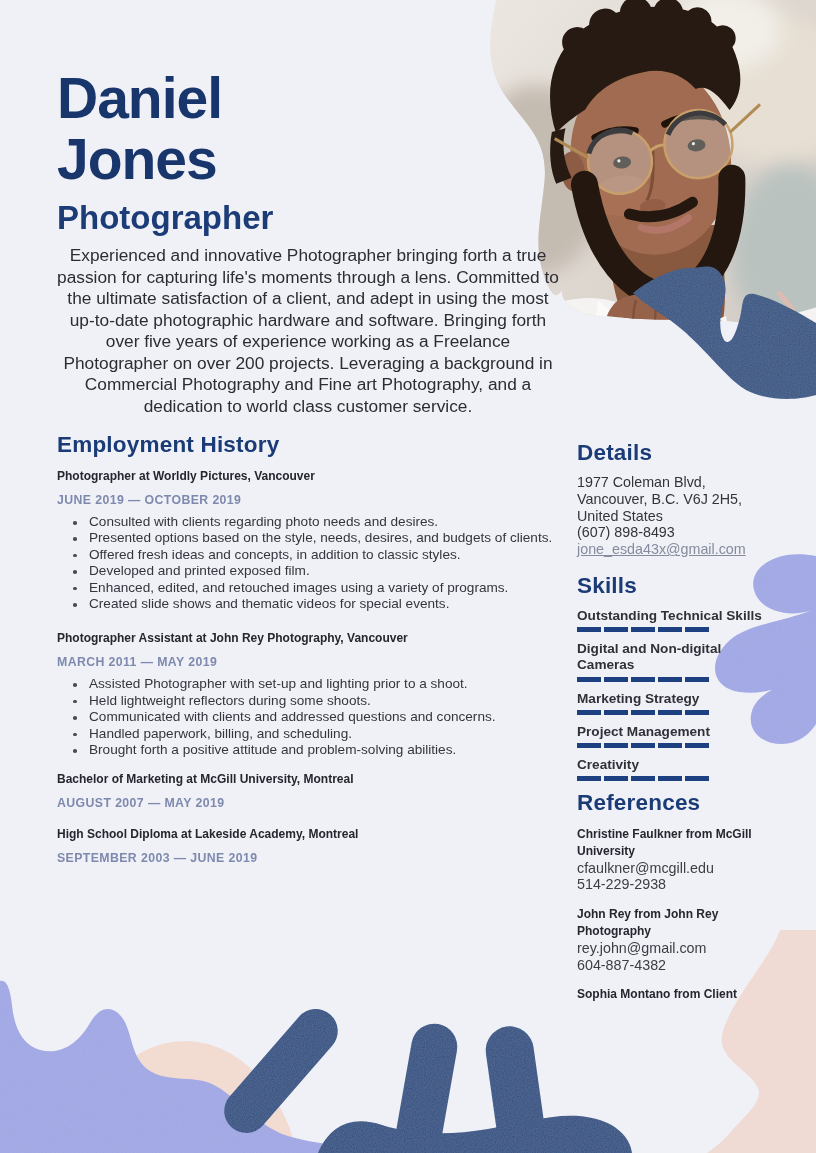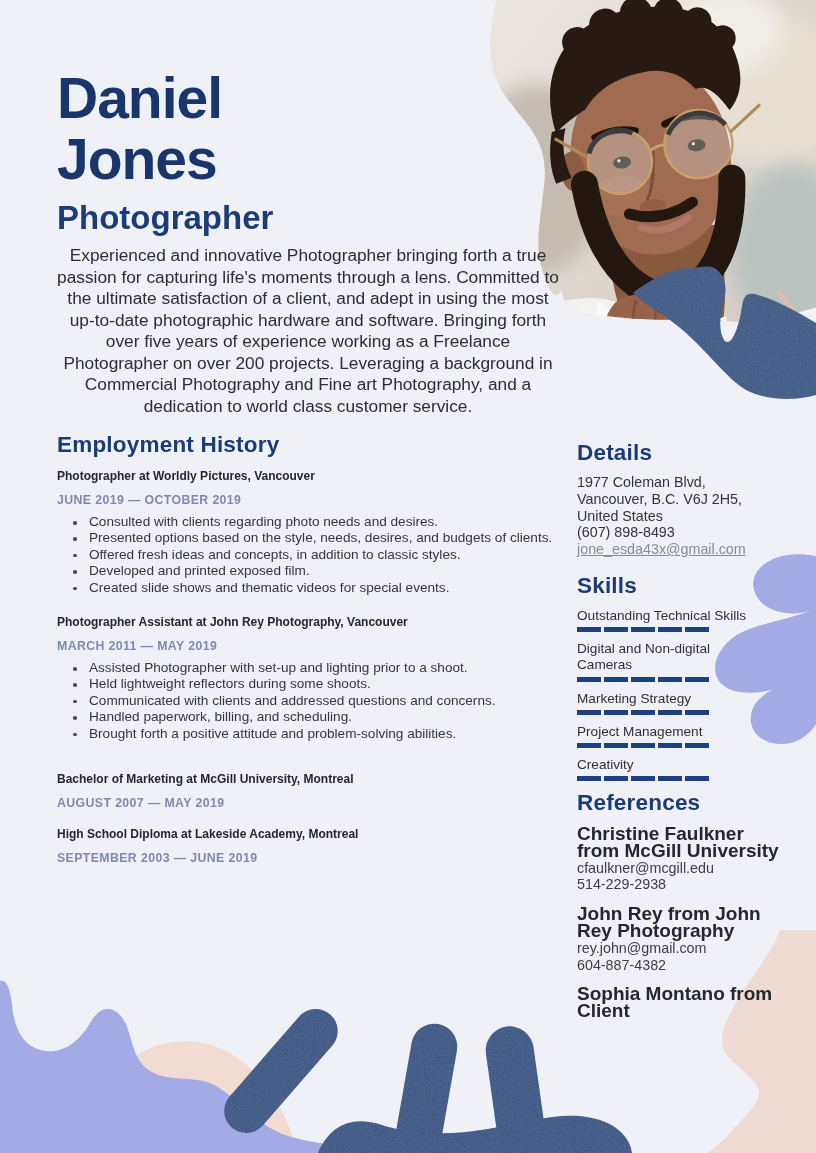--- a/index.html
+++ b/index.html
@@ -35,29 +35,29 @@
   .education{position:absolute;left:57px;top:760px;width:518px;}
   .edu{margin-top:10px;}
   .edu + .edu{margin-top:15px;}
 
   
   .details{position:absolute;left:577px;top:440px;width:200px;}
   .details .lines{margin-top:8px;font-size:14.3px;line-height:16.8px;color:#33343b;}
   .email-link{display:inline-block;font-size:14.3px;line-height:16.8px;color:var(--link_gray);text-decoration:underline;cursor:pointer;}
 
   .skills{position:absolute;left:577px;top:573px;width:200px;}
-  .skills .skill{margin-top:9px;}
+  .skills .skill{margin-top:9px;font-weight:bold;}
   .skill-label{font-size:13.6px;line-height:16.2px;color:#2f3038;width:186px;}
   .skill-bar{margin-top:3px;display:flex;gap:3px;width:132px;height:5px;}
   .skill-bar .seg{flex:1;background:transparent;}
   .skill-bar .seg.filled{background:var(--bar_navy);}
 
   .references{position:absolute;left:577px;top:790px;width:205px;}
   .ref{margin-top:10px;margin-bottom:13px;}
-  .ref-name{font-size:19px;font-weight:bold;line-height:16.8px;color:#25262e;}
+  .ref-name{font-size:12px;font-weight:bold;line-height:16.8px;color:#25262e;}
   .ref-line{font-size:14.3px;line-height:16.8px;color:#3c3d45;}
 </style>
 </head>
 <body>
 
 <div class="page">
 
   <svg class="deco" style="left:486px;top:0;" width="330" height="425" viewBox="0 0 330 425" aria-hidden="true">
     <defs>
       <clipPath id="photoClip">
@@ -193,20 +193,21 @@
     <div class="h2">Employment History</div>
 
     <div class="job">
       <div class="item-title">Photographer at Worldly Pictures, Vancouver</div>
       <div class="dates">JUNE 2019 — OCTOBER 2019</div>
       <ul class="bullets">
         <li>Consulted with clients regarding photo needs and desires.</li>
         <li>Presented options based on the style, needs, desires, and budgets of clients.</li>
         <li>Offered fresh ideas and concepts, in addition to classic styles.</li>
         <li>Developed and printed exposed film.</li>
+        <li>Enhanced, edited, and retouched images using a variety of programs.</li>
         <li>Created slide shows and thematic videos for special events.</li>
       </ul>
     </div>
 
     <div class="job">
       <div class="item-title">Photographer Assistant at John Rey Photography, Vancouver</div>
       <div class="dates">MARCH 2011 — MAY 2019</div>
       <ul class="bullets">
         <li>Assisted Photographer with set-up and lighting prior to a shoot.</li>
         <li>Held lightweight reflectors during some shoots.</li>

